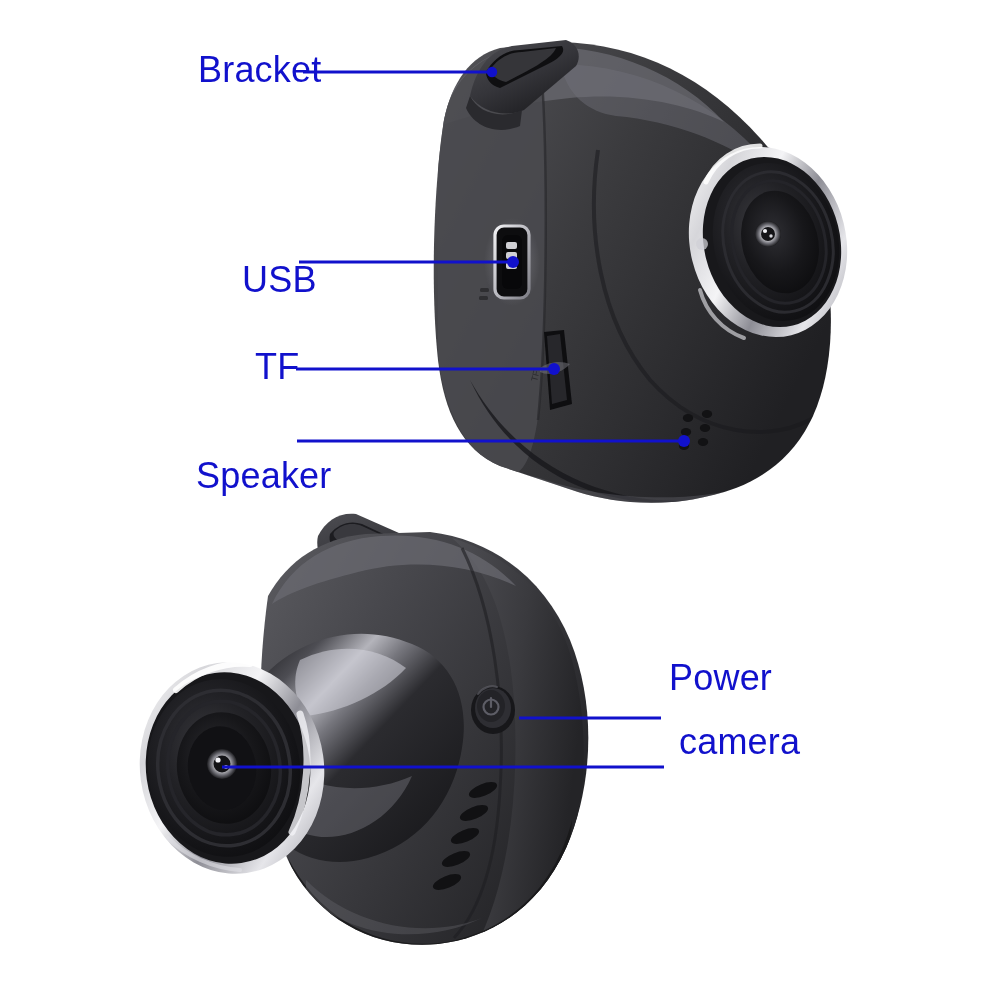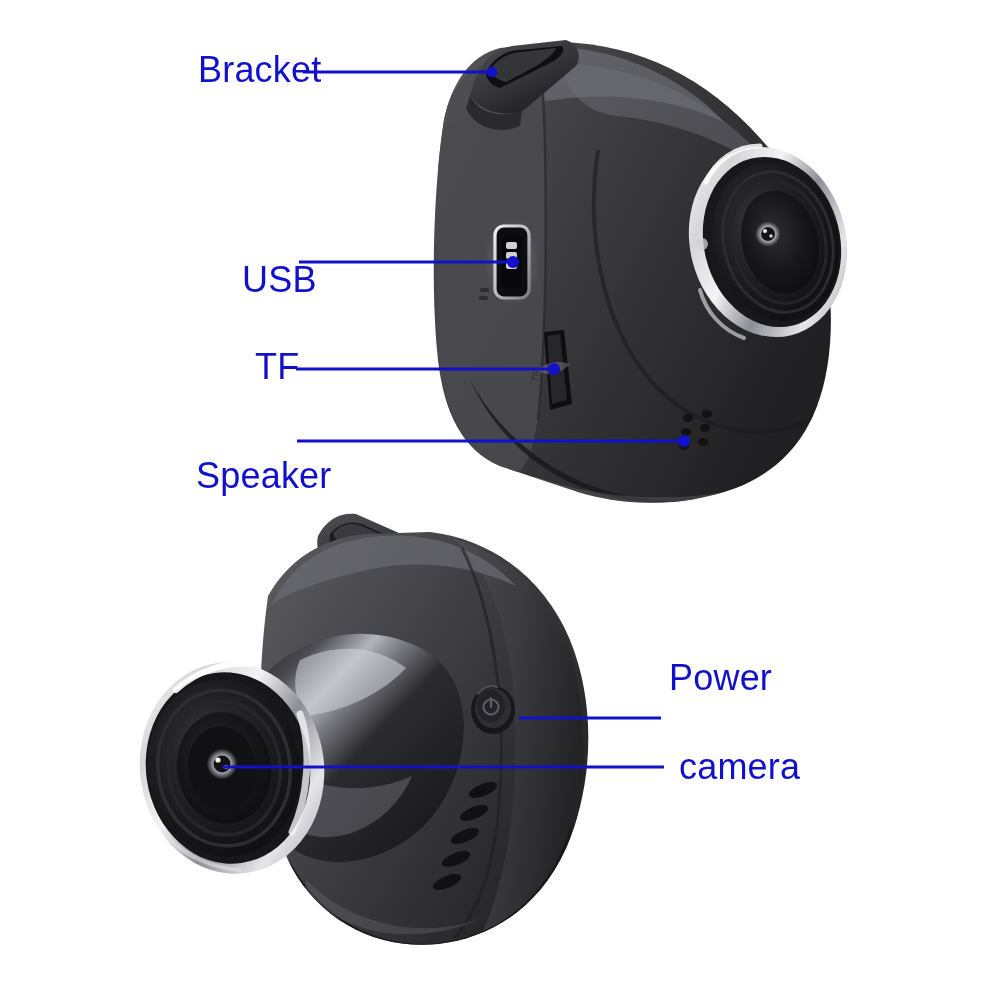--- a/index.html
+++ b/index.html
@@ -356,15 +356,15 @@
   <div class="callout-label" style="left:198px; top:55px;">Bracket</div>
 
   <div class="callout-label" style="left:242px; top:245px;margin-top:20px;">USB</div>
 
   <div class="callout-label" style="left:255px; top:352px;">TF</div>
 
   <div class="callout-label" style="left:196px; top:421px;margin-top:40px;">Speaker</div>
 
   <div class="callout-label" style="left:669px; top:663px;">Power</div>
 
-  <div class="callout-label" style="left:679px; top:752px;">camera</div>
+  <div class="callout-label" style="left:679px; top:727px;">camera</div>
 
 </div>
 
 </body></html>

